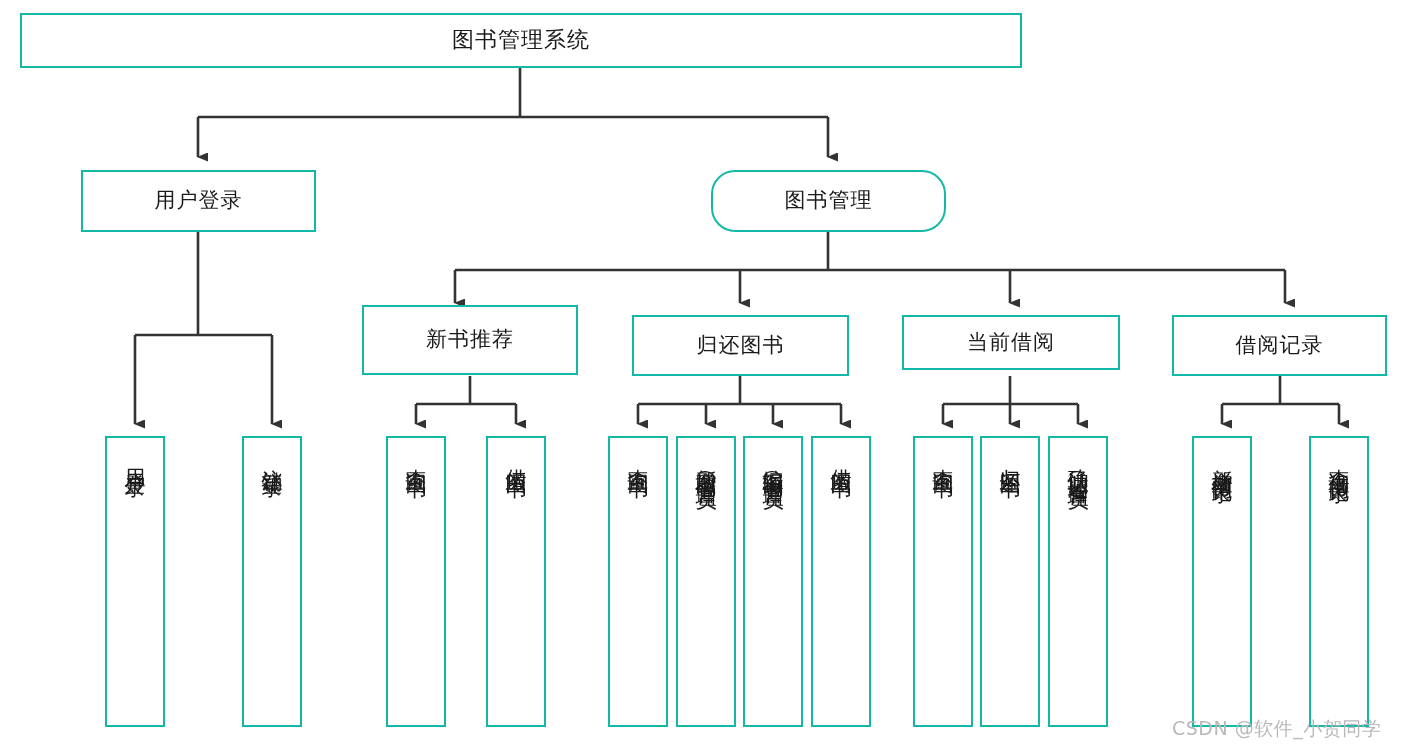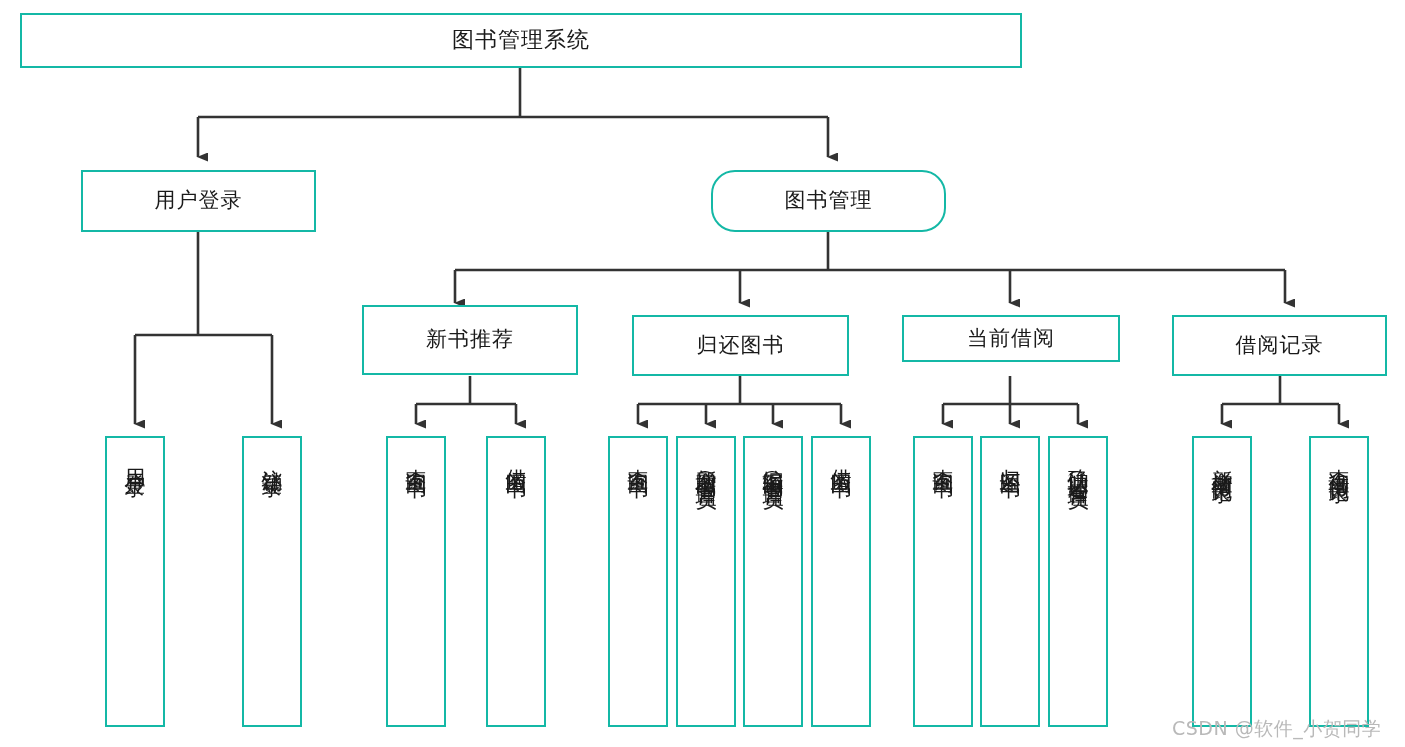--- a/index.html
+++ b/index.html
@@ -134,21 +134,21 @@
   <div class="node h" style="left:711px; top:170px; width:235px; height:62px;border-radius:24px;">
     <span>图书管理</span>
   </div>
 
   <div class="node h" style="left:362px; top:305px; width:216px; height:70px;">
     <span>新书推荐</span>
   </div>
   <div class="node h" style="left:632px; top:315px; width:217px; height:61px;">
     <span>归还图书</span>
   </div>
-  <div class="node h" style="left:902px; top:315px; width:218px; height:47px;">
+  <div class="node h" style="left:902px; top:315px; width:218px; height:55px;">
     <span>当前借阅</span>
   </div>
   <div class="node h" style="left:1172px; top:315px; width:215px; height:61px;">
     <span>借阅记录</span>
   </div>
 
   <div class="node v" style="left:105px; top:436px; width:60px; height:291px;">
     <span class="vtext">用户登录</span>
   </div>
   <div class="node v" style="left:242px; top:436px; width:60px; height:291px;">

